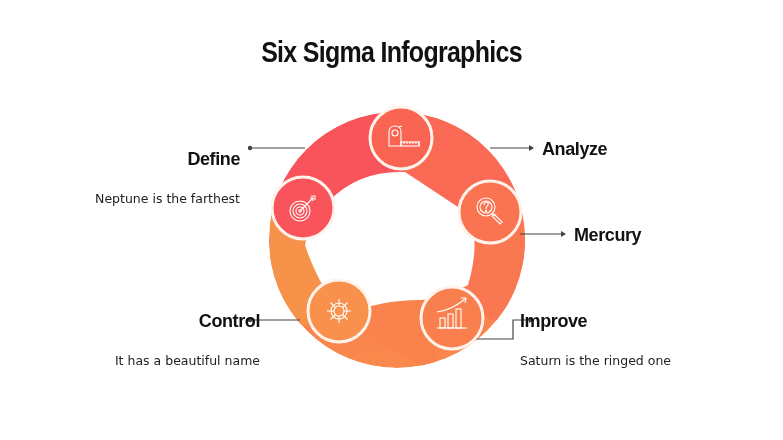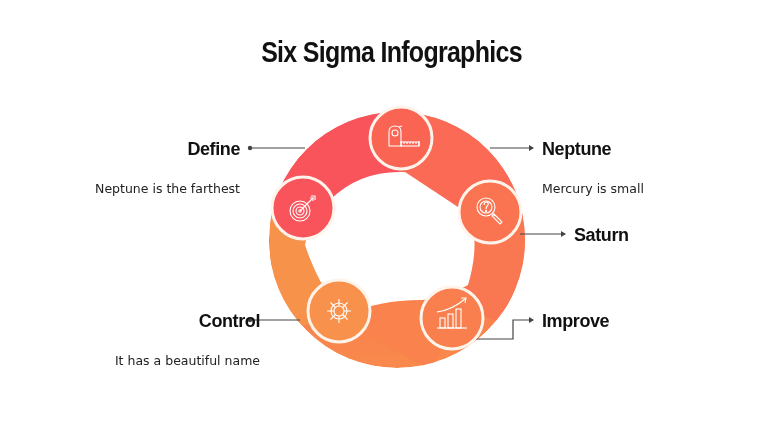--- a/index.html
+++ b/index.html
@@ -120,34 +120,34 @@
       <path d="M437,328 L467,328"></path>
       <rect x="440" y="318" width="5" height="10"></rect>
       <rect x="448" y="314" width="5" height="14"></rect>
       <rect x="456" y="309" width="5" height="19"></rect>
       <path d="M437,312 Q452,310 465,299"></path>
       <path d="M461,298 L466,298 L465,303"></path>
     </g>
   </g>
 </svg>
 
-<div class="label right" style="right:543px; top:138px;">
+<div class="label right" style="right:543px; top:148px;">
   <div class="head">Define</div>
   <div class="desc">Neptune is the farthest</div>
 </div>
 
 <div class="label left" style="left:542px; top:138px;">
-  <div class="head">Neptune</div>
-  <div class="desc">Mercury is small</div>
+  <div class="head">Analyze</div>
 </div>
 
 <div class="label left" style="left:574px; top:224px;">
-  <div class="head">Saturn</div>
+  <div class="head">Mercury</div>
 </div>
 
-<div class="label left" style="left:542px; top:310px;">
+<div class="label left" style="left:520px; top:310px;">
   <div class="head">Improve</div>
+  <div class="desc">Saturn is the ringed one</div>
 </div>
 
 <div class="label right" style="right:523px; top:310px;">
   <div class="head">Control</div>
   <div class="desc">It has a beautiful name</div>
 </div>
 
 </body></html>

